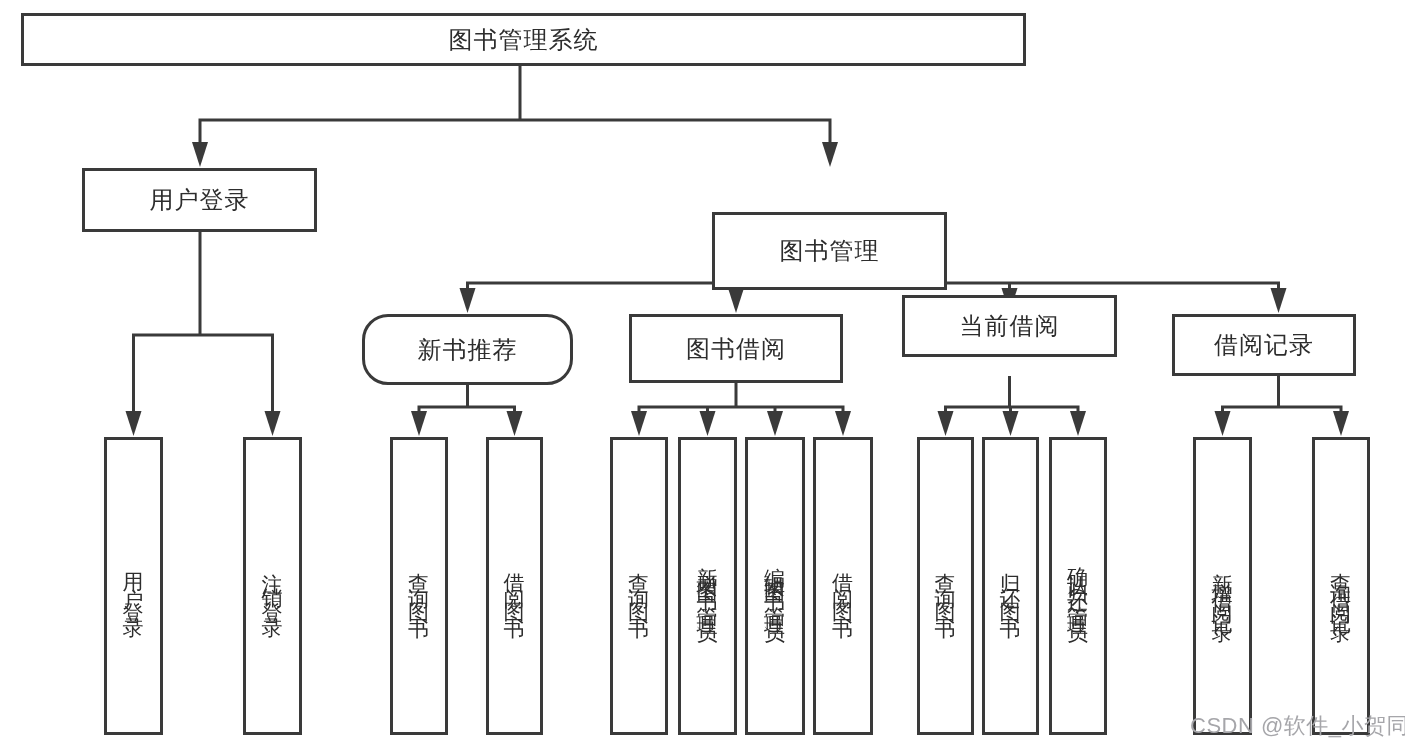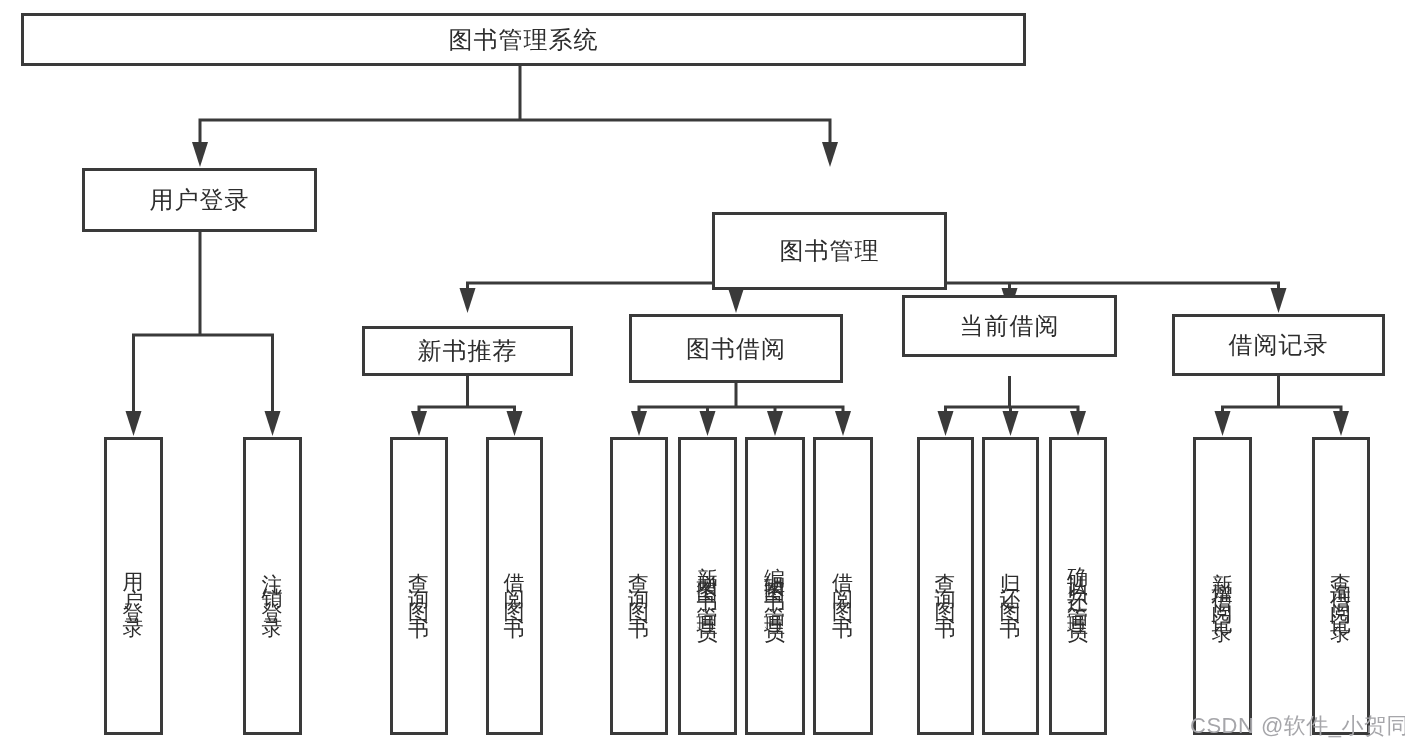--- a/index.html
+++ b/index.html
@@ -21,24 +21,24 @@
     position:absolute;z-index:2;
     background:var(--box-bg);
     border:3px solid var(--line);
     display:flex;align-items:center;justify-content:center;
     text-align:center;
   }
   .hnode{font-size:24px;letter-spacing:1px;}
   .b-root{left:21px;top:13px;width:1005px;height:53px;}
   .b-user{left:82px;top:168px;width:235px;height:64px;}
   .b-book{left:712px;top:168px;width:235px;height:78px;margin-top:44px;}
-  .b-recommend{left:362px;top:326px;width:211px;height:50px;}
+  .b-recommend{left:362px;top:314px;width:211px;height:71px;border-radius:26px;}
   .b-borrowing{left:629px;top:314px;width:214px;height:69px;}
   .b-current{left:902px;top:295px;width:215px;height:62px;}
-  .b-records{left:1172px;top:314px;width:213px;height:62px;}
+  .b-records{left:1172px;top:314px;width:184px;height:62px;}
   .leaf{top:437px;height:298px;}
   .vtext{
     writing-mode:vertical-lr;
     text-orientation:mixed;
     font-size:21px;
     letter-spacing:15px;
     line-height:1;
     white-space:nowrap;
   }
   .ls-mid .vtext{letter-spacing:10px;}

